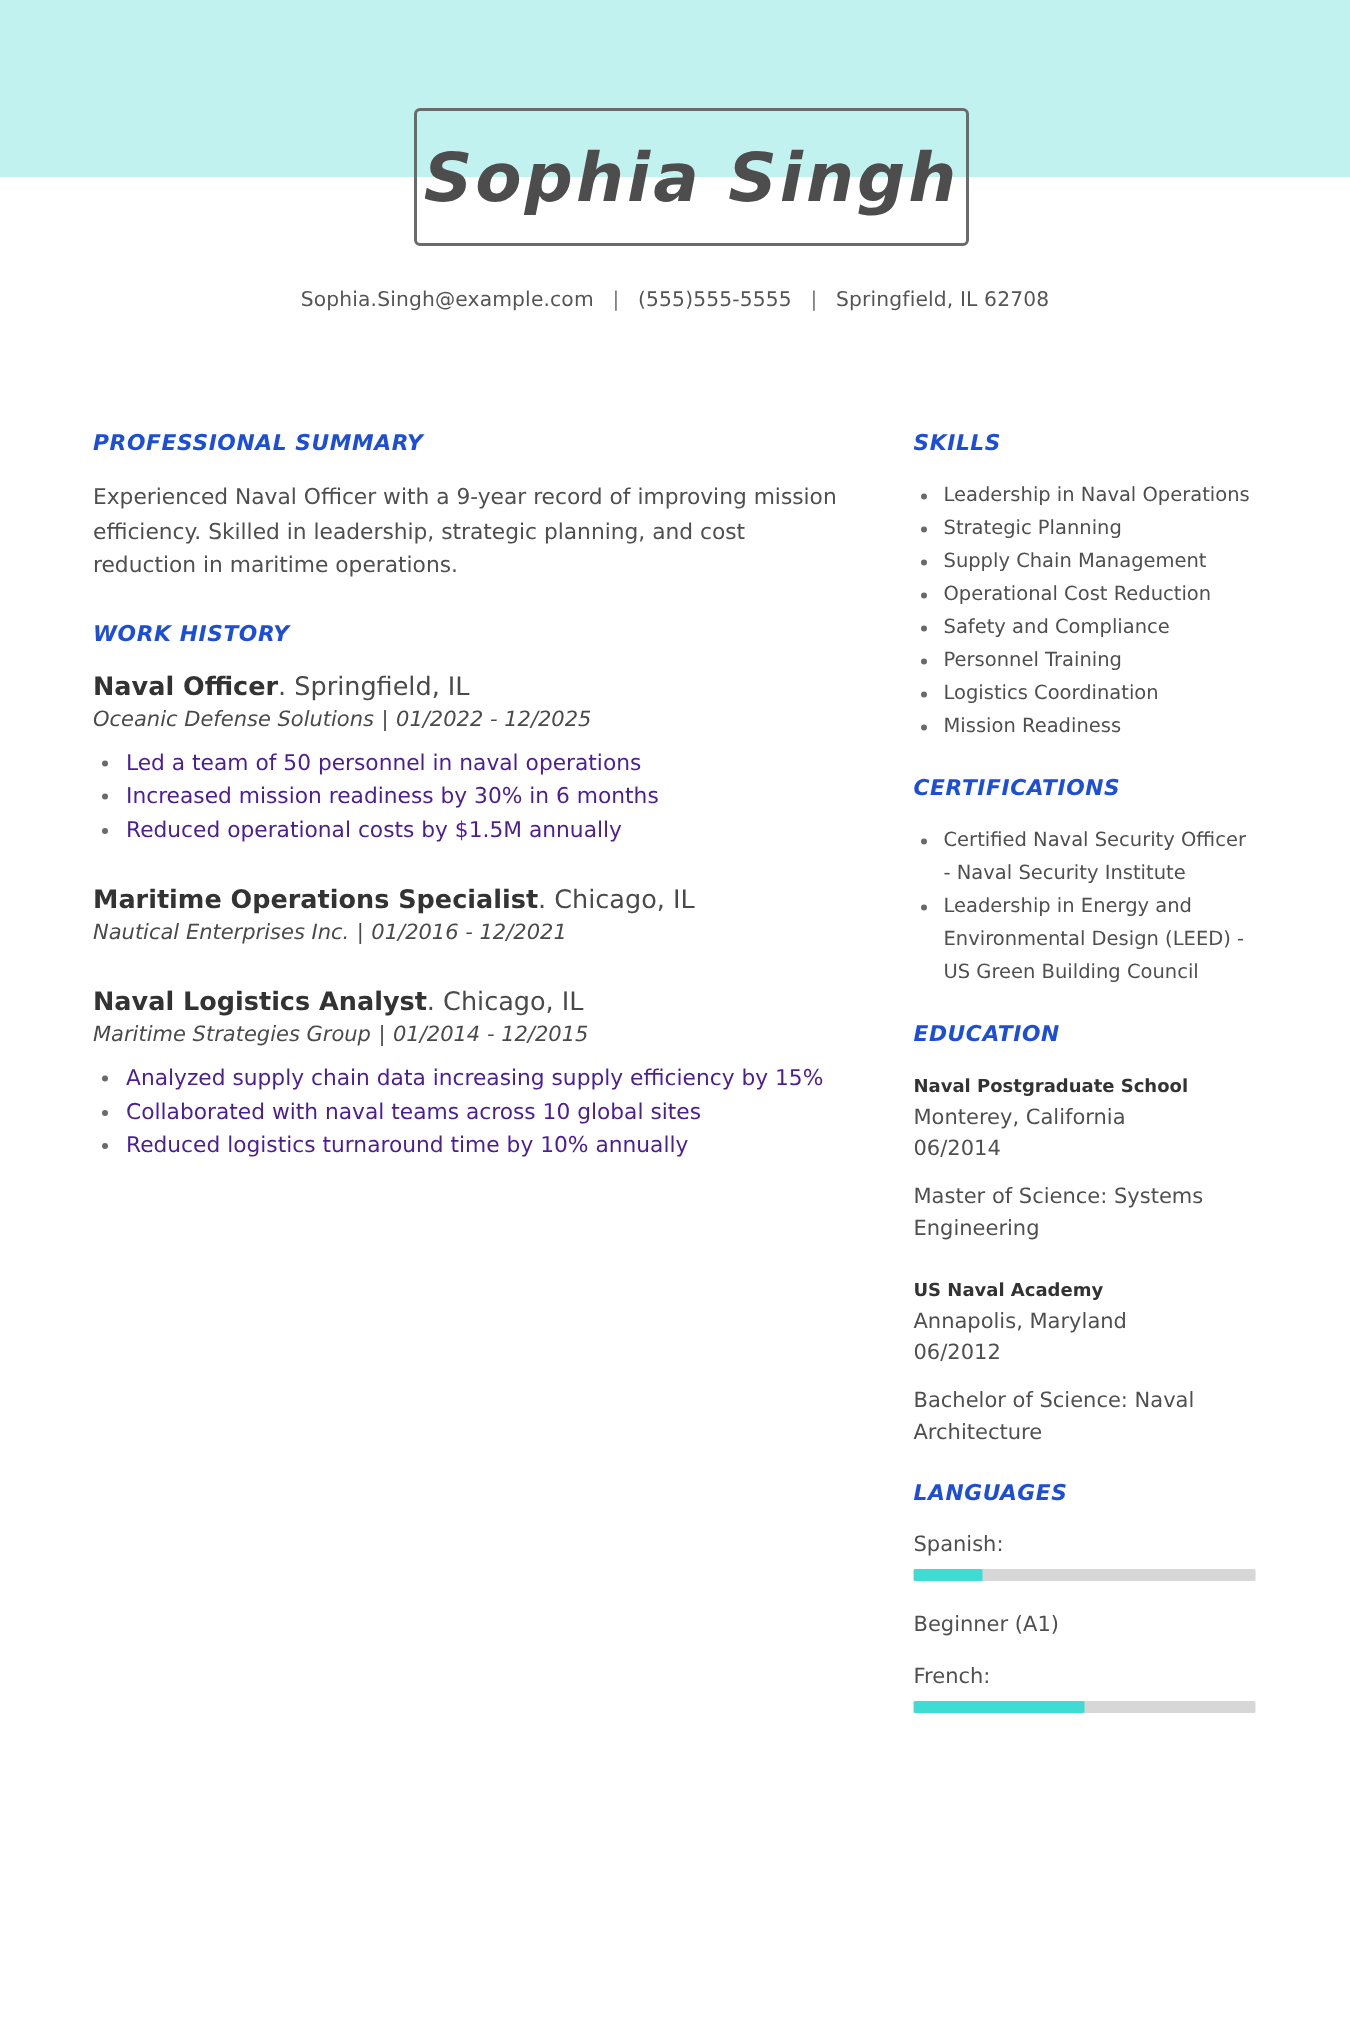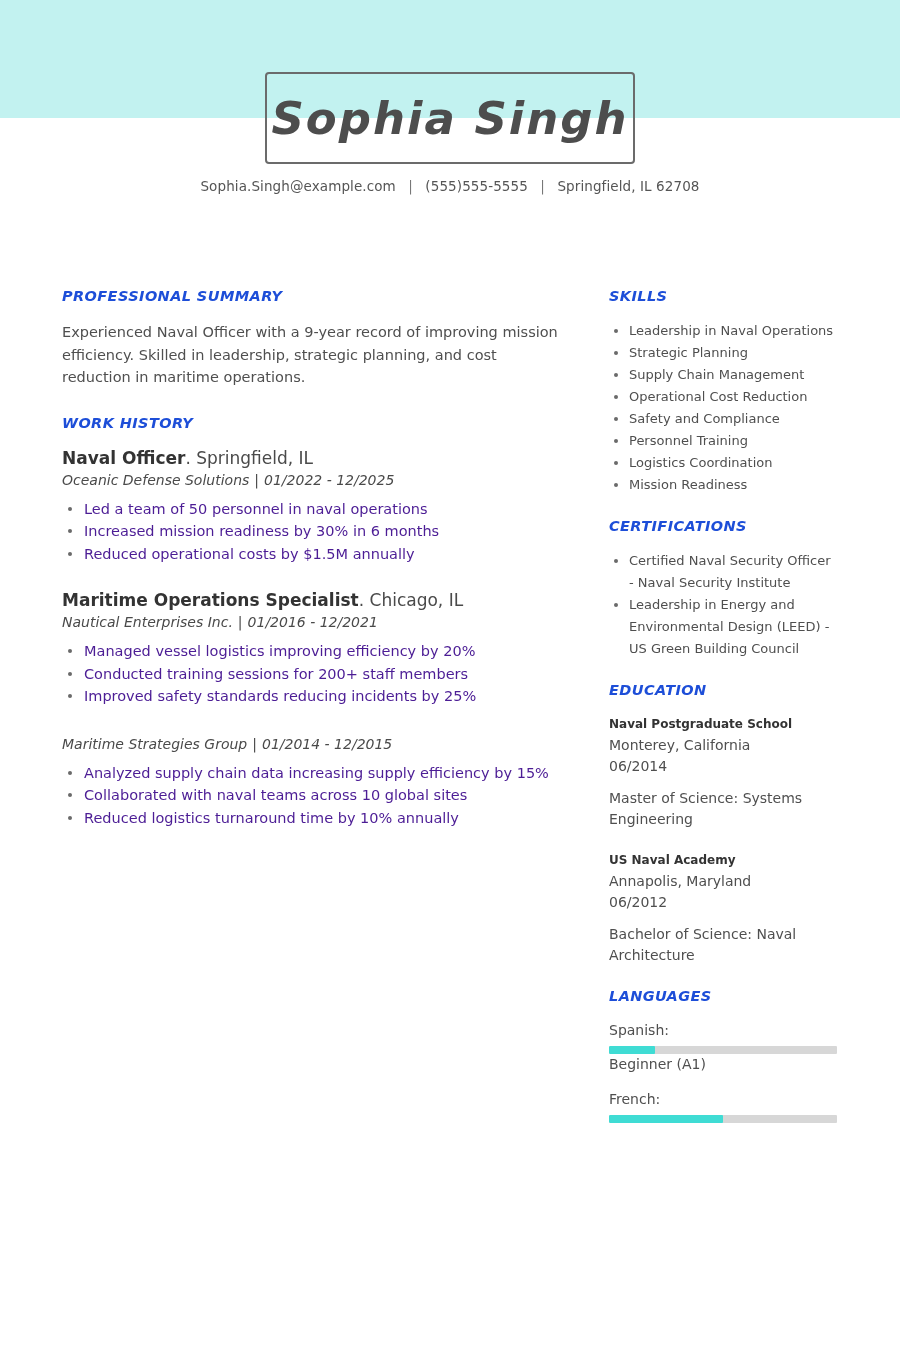--- a/index.html
+++ b/index.html
@@ -21,21 +21,21 @@
   .banner {
     position: absolute;
     top: 0; left: 0;
     width: 900px;
     height: 118px;
     background: #c2f2f0;
   }
   .name-box {
     position: absolute;
     top: 72px;
-    left: 265px;
+    left: 276px;
     width: 370px;
     height: 92px;
     box-sizing: border-box;
     border: 2px solid #6b6b6b;
     border-radius: 4px;
     display: flex;
     align-items: center;
     justify-content: center;
     background: transparent;
   }
@@ -43,21 +43,21 @@
     font-family: "DejaVu Sans", sans-serif;
     font-size: 45px;
     font-style: italic;
     font-weight: bold;
     letter-spacing: 2px;
     color: #4d4d4d;
     white-space: nowrap;
   }
   .contact-line {
     position: absolute;
-    top: 178px;
+    top: 192px;
     left: 0;
     width: 900px;
     text-align: center;
     font-size: 13.5px;
     color: #555555;
     letter-spacing: 0.1px;
   }
   .contact-sep {
     display: inline-block;
     padding: 0 8px;
@@ -201,21 +201,21 @@
   }
   .bar-fill {
     height: 8px;
     background: #3fdcd4;
     border-radius: 1px;
   }
   .lang-level {
     font-size: 14px;
     color: #4f4f4f;
     line-height: 21px;
-    margin-top: 0;
+    margin-top: 19px;
   }
 </style>
 </head>
 <body>
 
 <div class="banner"></div>
 
 <div class="name-box">
   <span class="name-text">Sophia Singh</span>
 </div>
@@ -252,28 +252,26 @@
       </ul>
     </div>
 
     <div class="job">
       <div class="job-title-line">
         <span class="job-title">Maritime Operations Specialist</span><span class="job-loc">. Chicago, IL</span>
       </div>
       <div class="job-meta">
         <span>Nautical Enterprises Inc.</span><span class="sep">|</span><span>01/2016 - 12/2021</span>
       </div>
-      <ul class="bullets">
-        <li>Managed vessel logistics improving efficiency by 20%</li>
-        <li>Conducted training sessions for 200+ staff members</li>
-        <li>Improved safety standards reducing incidents by 25%</li>
-      </ul>
     </div>
 
     <div class="job">
+      <div class="job-title-line">
+        <span class="job-title">Naval Logistics Analyst</span><span class="job-loc">. Chicago, IL</span>
+      </div>
       <div class="job-meta">
         <span>Maritime Strategies Group</span><span class="sep">|</span><span>01/2014 - 12/2015</span>
       </div>
       <ul class="bullets">
         <li>Analyzed supply chain data increasing supply efficiency by 15%</li>
         <li>Collaborated with naval teams across 10 global sites</li>
         <li>Reduced logistics turnaround time by 10% annually</li>
       </ul>
     </div>
 

